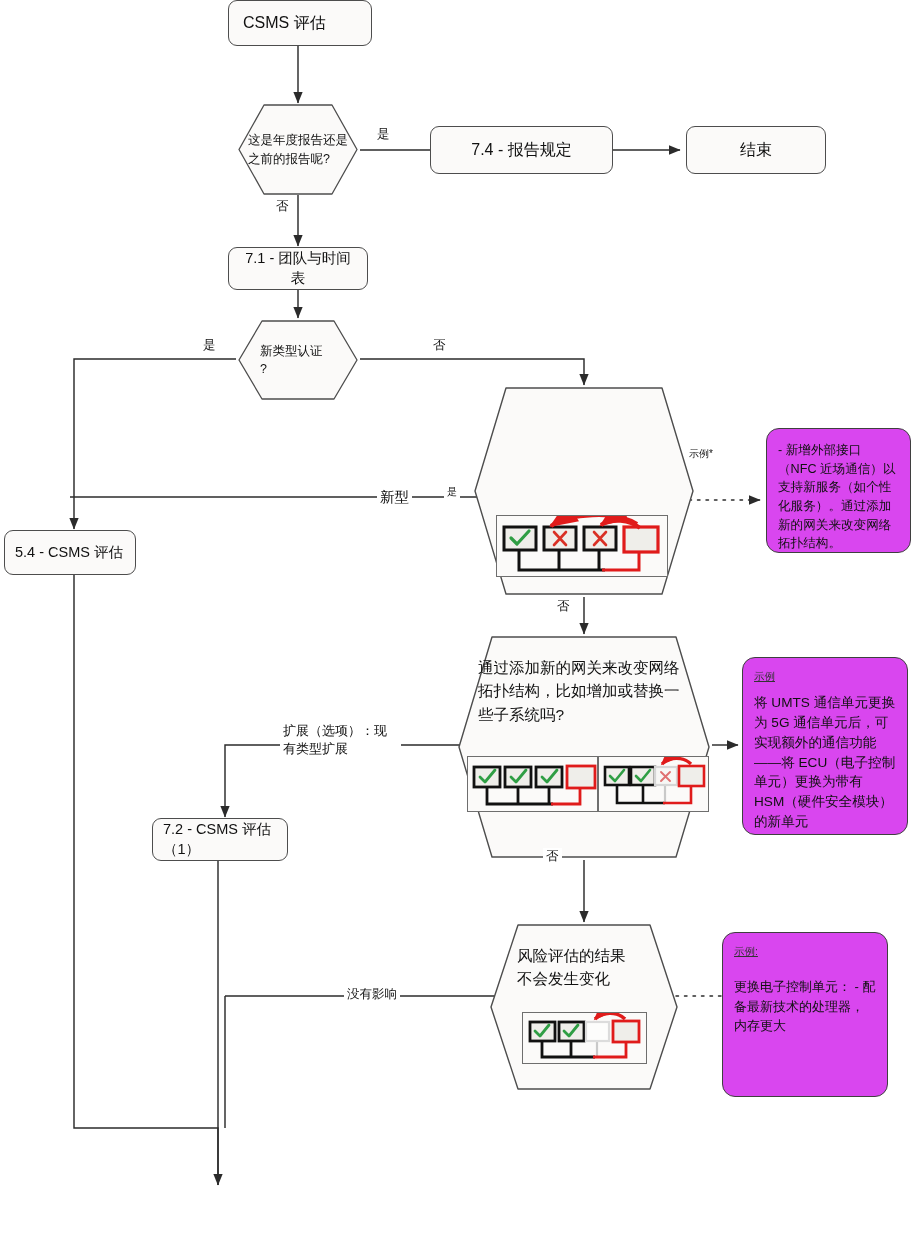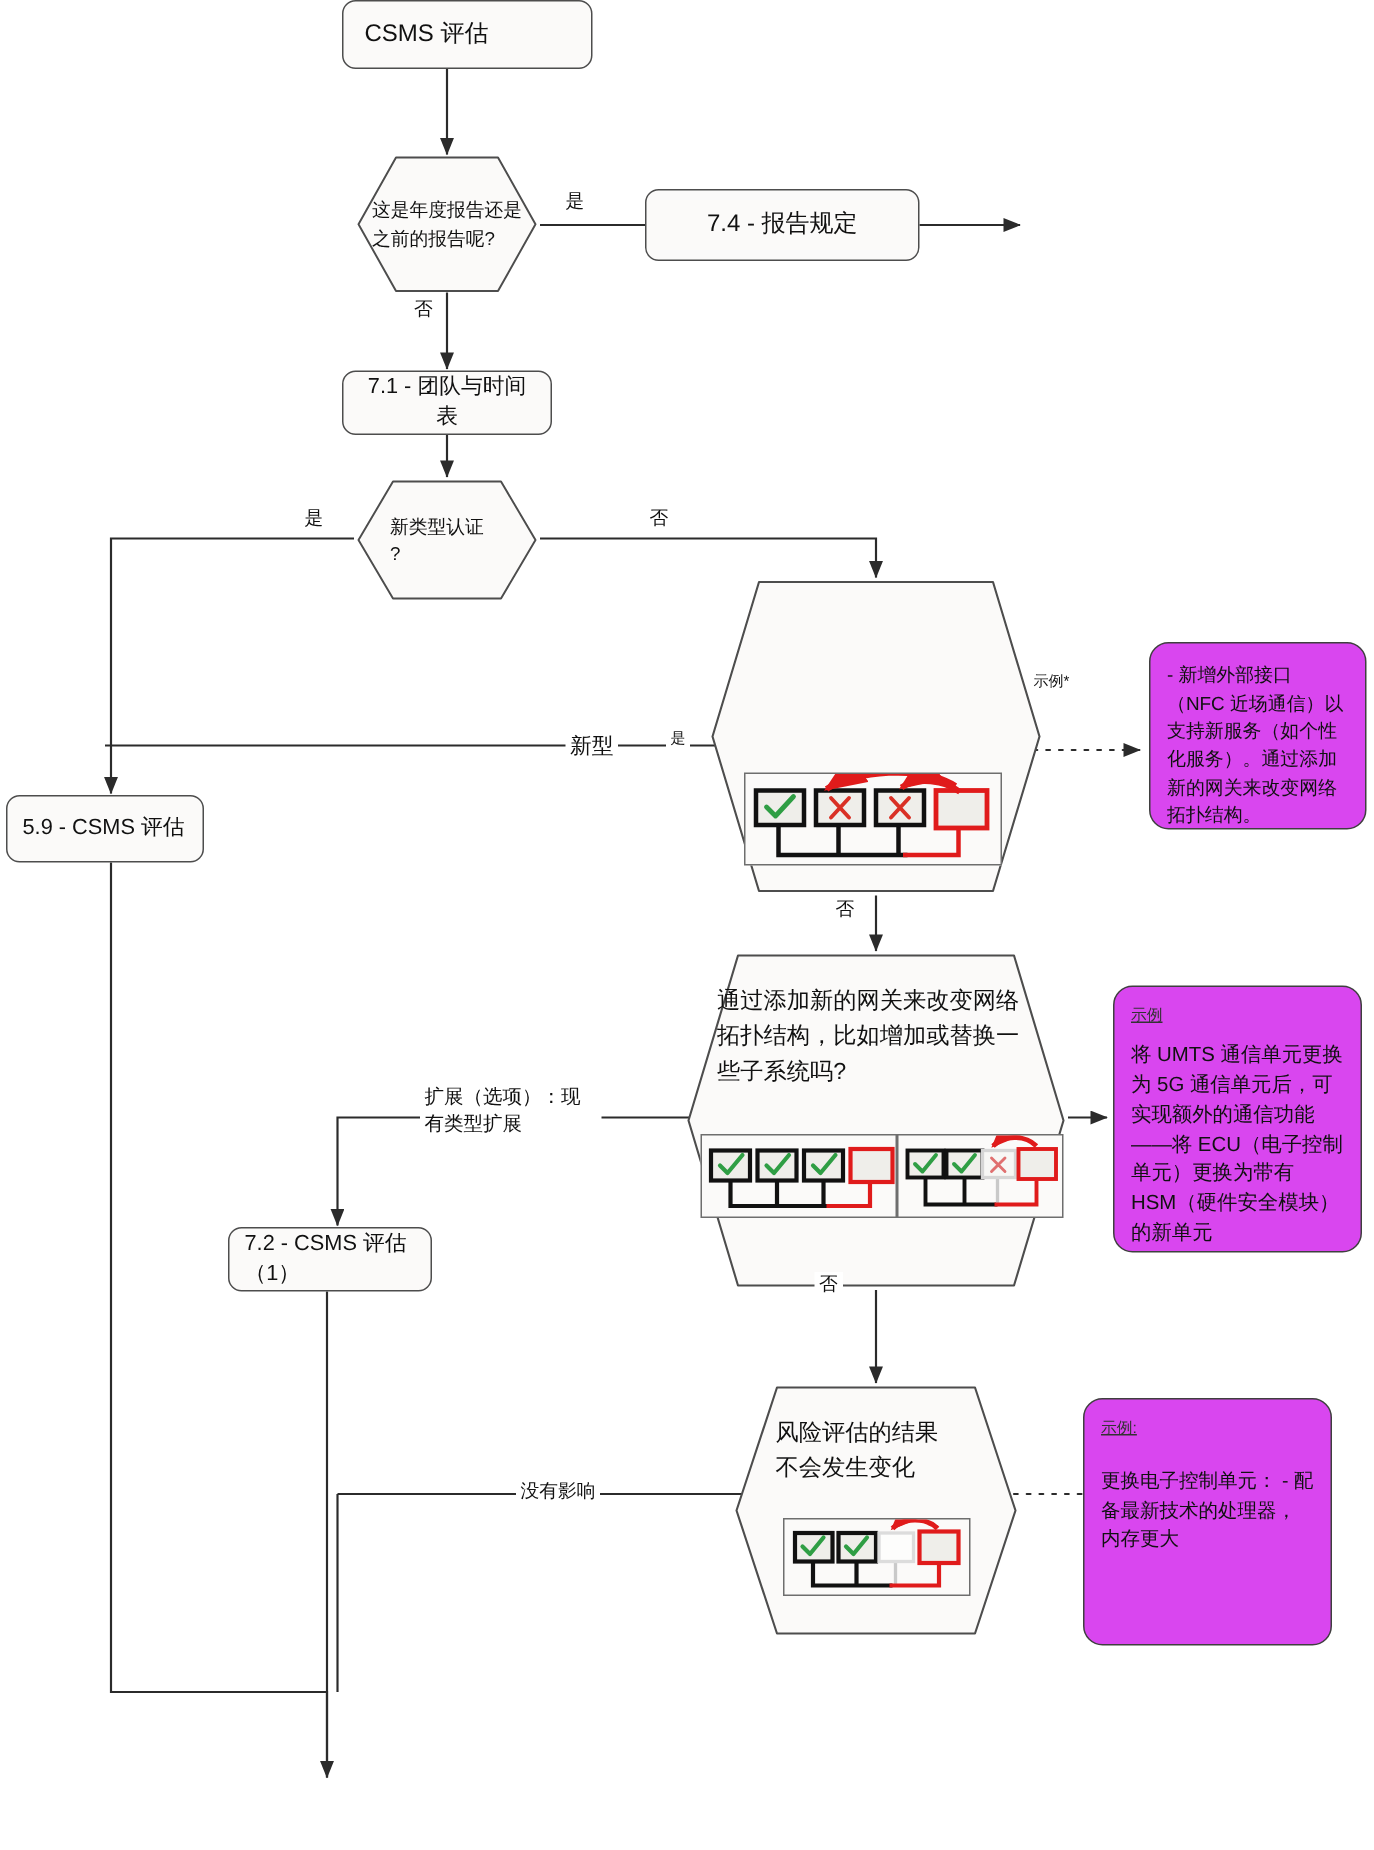--- a/index.html
+++ b/index.html
@@ -181,38 +181,41 @@
       <path d="M676,996 L738,996" stroke-dasharray="2.5 6" stroke-linecap="round" marker-end="url(#ahd)"></path>
 
       <path d="M74,575 L74,1128 L218,1128 L218,1185" marker-end="url(#ah)"></path>
 
       <path d="M218,861 L218,1185"></path>
 
       <path d="M225,996 L225,1128"></path>
     </g>
   </svg>
 
-  <div class="node rrect" style="left:228px; top:0px; width:167px; height:46px;">
+  <div class="node rrect" style="left:228px; top:0px; width:144px; height:46px;">
     <span class="lbl">CSMS 评估</span>
   </div>
 
   <div class="hexwrap" style="left:236px; top:103px; width:124px; height:93px;">
     <svg width="124" height="93" viewBox="0 0 124 93">
       <path d="M28,2 H96 L121,46.5 L96,91 H28 L3,46.5 Z" fill="#fbfaf9" stroke="#4d4d4d" stroke-width="1.3" stroke-linejoin="round"></path>
     </svg>
     <div class="hextext">
       <span style="white-space:pre-line;">这是年度报告还是
 之前的报告呢?</span>
     </div>
   </div>
 
   <div class="node rrect" style="left:430px; top:126px; width:183px; height:48px;">
     <span class="lbl" style="width:100%; text-align:center;">7.4 - 报告规定</span>
   </div>
 
+  <div class="node rrect" style="left:686px; top:126px; width:140px; height:48px;">
+    <span class="lbl" style="width:100%; text-align:center;">结束</span>
+  </div>
 
   <div class="node rrect" style="left:228px; top:247px; width:140px; height:43px;">
     <span class="lbl" style="width:100%; text-align:center; font-size:14.5px;">7.1 - 团队与时间表</span>
   </div>
 
   <div class="hexwrap" style="left:236px; top:319px; width:124px; height:82px;">
     <svg width="124" height="82" viewBox="0 0 124 82">
       <path d="M26,2 H98 L121,41 L98,80 H26 L3,41 Z" fill="#fbfaf9" stroke="#4d4d4d" stroke-width="1.3" stroke-linejoin="round"></path>
     </svg>
     <div class="hextext" style="justify-content:flex-start; padding-left:24px;">
@@ -362,21 +365,21 @@
       </div>
     </div>
   </div>
 
   <div class="note n3" style="left:722px; top:932px; width:166px; height:165px;">
     <span class="ntitle">示例:</span>
     <span class="nbody" style="margin-top:18px;">更换电子控制单元： - 配备最新技术的处理器，内存更大</span>
   </div>
 
   <div class="node rrect small" style="left:4px; top:530px; width:132px; height:45px;">
-    <span class="lbl">5.9 - CSMS 评估</span>
+    <span class="lbl">5.4 - CSMS 评估</span>
   </div>
 
   <div class="node rrect small" style="left:152px; top:818px; width:136px; height:43px;">
     <span class="lbl">7.2 - CSMS 评估（1）</span>
   </div>
 
 
   <div class="elabel" style="left:374px; top:126px;">是</div>
   <div class="elabel" style="left:273px; top:198px;">否</div>
   <div class="elabel" style="left:200px; top:337px;">是</div>

